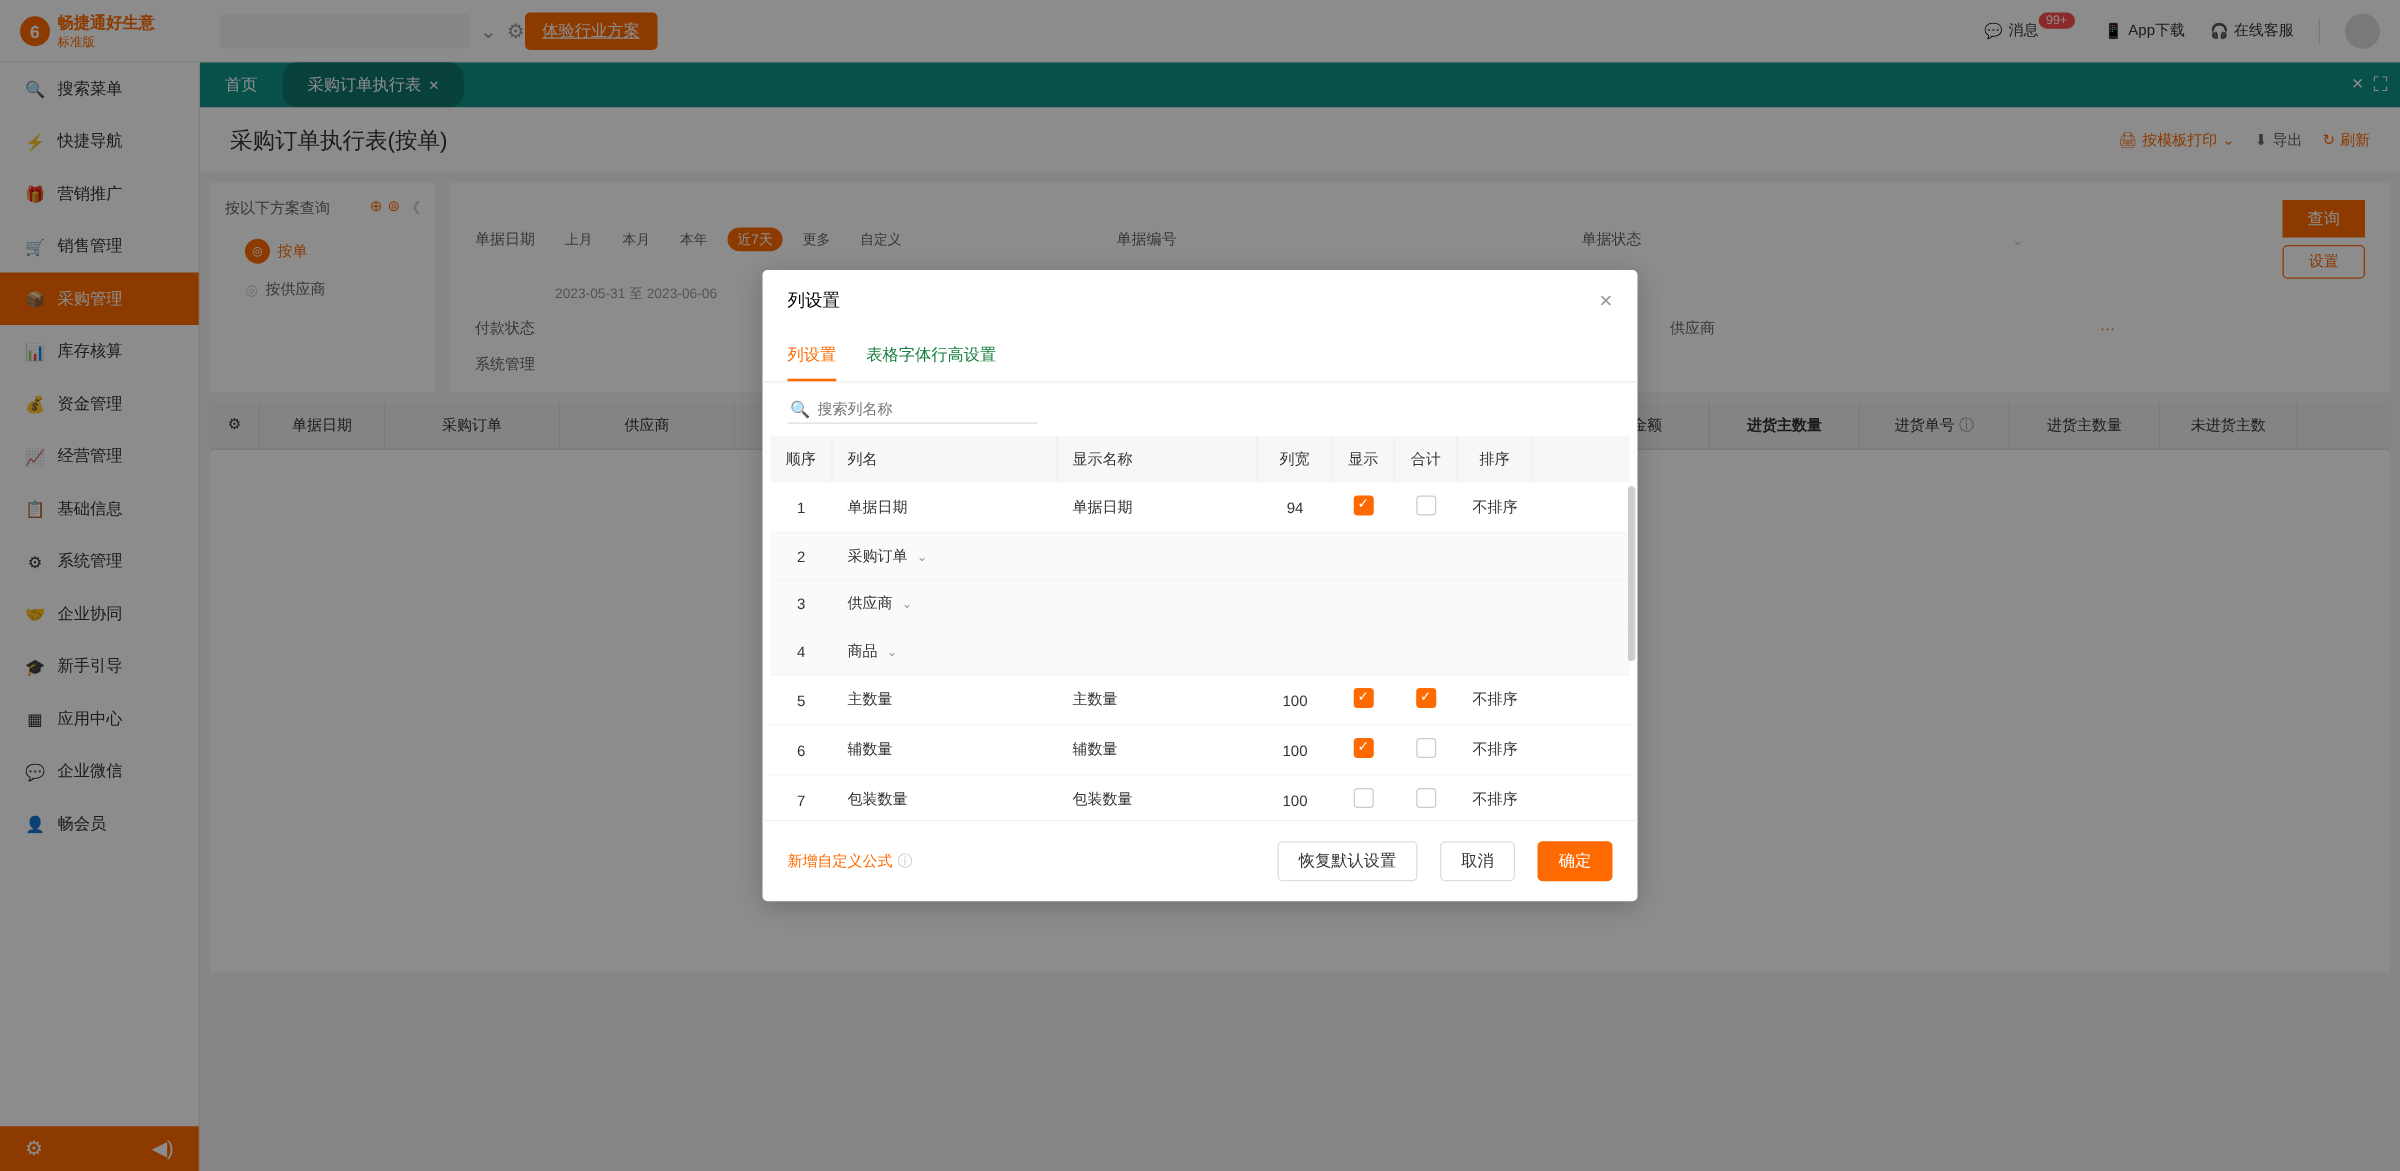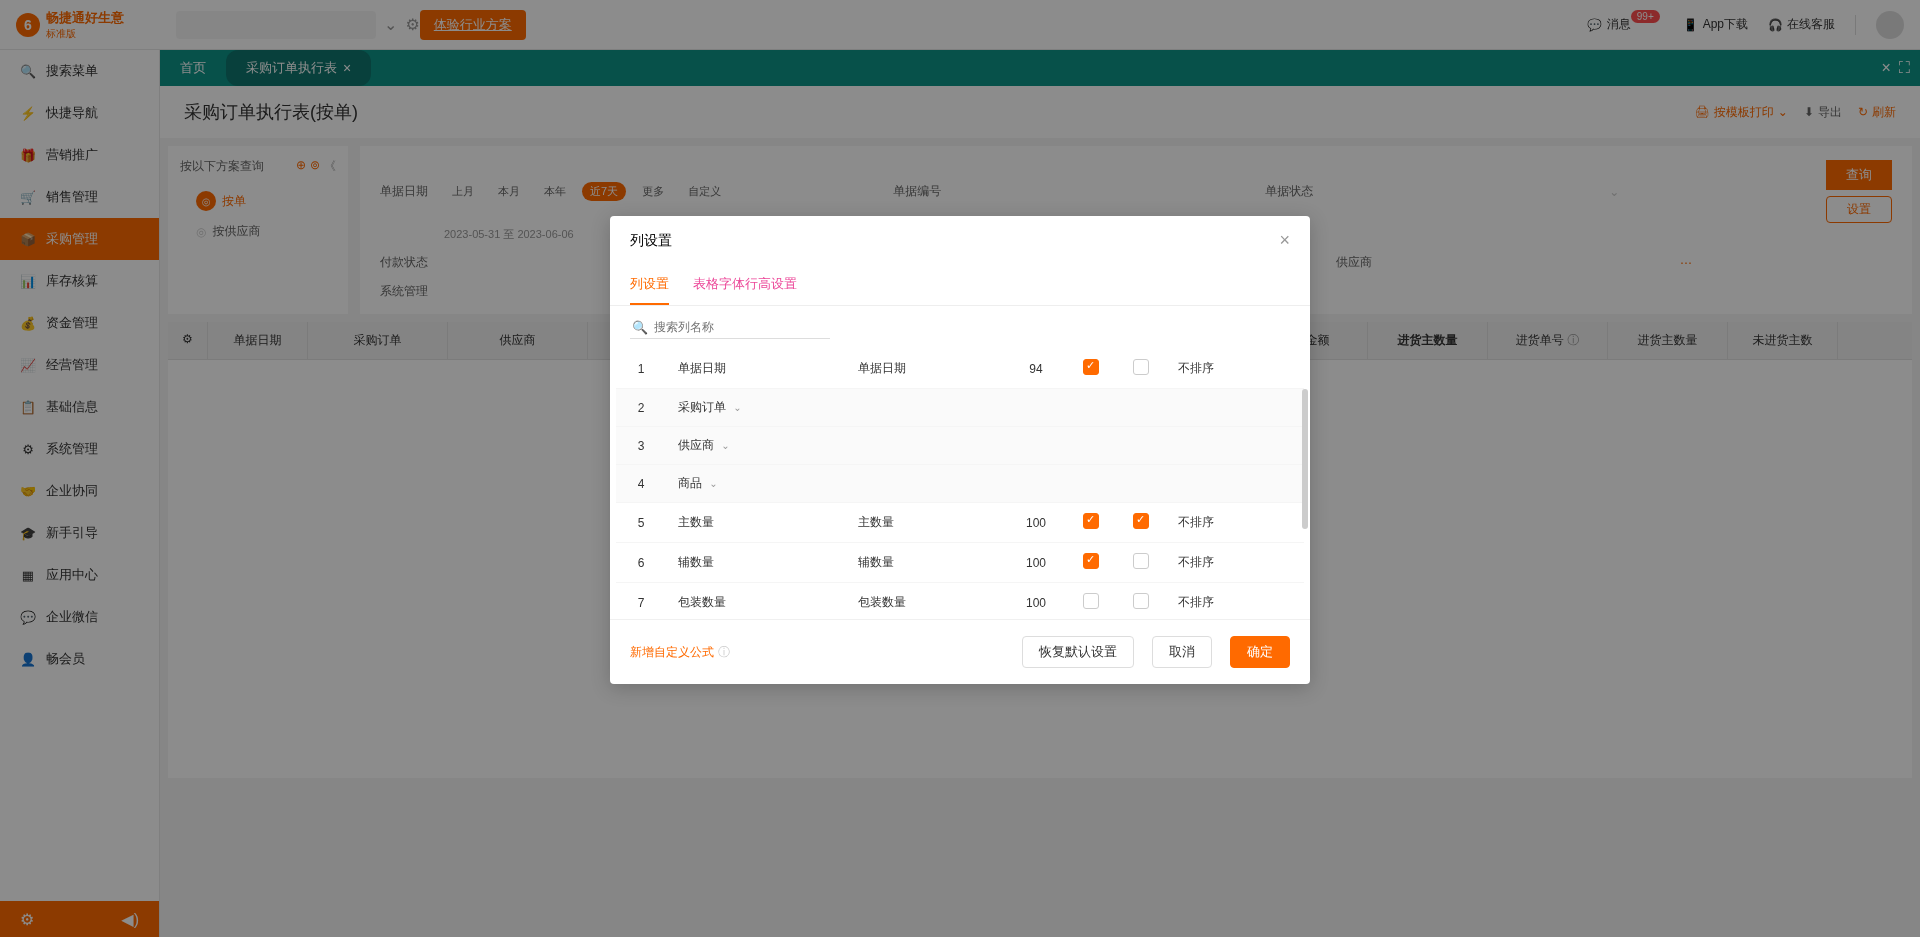--- a/index.html
+++ b/index.html
@@ -64,21 +64,21 @@
 .th { padding: 10px 12px; font-size: 12px; color: #333; border-right: 1px solid #e0e0e0; text-align: center; flex-shrink: 0; }
 .th-gear { width: 40px; }
 .empty-state { text-align: center; padding: 200px 0; color: #999; font-size: 13px; }
 
 
 .overlay { position: absolute; inset: 0; background: rgba(0,0,0,0.45); z-index: 100; }
 .modal { position: absolute; top: 216px; left: 50%; transform: translateX(-50%); width: 700px; background: #fff; border-radius: 4px; z-index: 101; box-shadow: 0 4px 20px rgba(0,0,0,0.2); }
 .modal-header { display: flex; align-items: center; justify-content: space-between; padding: 14px 20px; font-size: 14px; }
 .modal-close { cursor: pointer; font-size: 18px; color: #999; }
 .modal-tabs { display: flex; gap: 24px; padding: 0 20px; border-bottom: 1px solid #eee; }
-.modal-tab { padding: 10px 0; font-size: 13px; color: #ec4899; cursor: pointer; border-bottom: 2px solid transparent; }
+.modal-tab { padding: 10px 0; font-size: 13px; color: #15803d; cursor: pointer; border-bottom: 2px solid transparent; }
 .modal-tab.active { color: #ff6a00; border-bottom-color: #ff6a00; }
 .modal-search { padding: 10px 20px; }
 .search-input { border: none; border-bottom: 1px solid #ddd; padding: 4px 4px 4px 24px; font-size: 12px; width: 200px; outline: none; }
 .search-wrap { position: relative; display: inline-block; }
 .search-wrap .search-icon { position: absolute; left: 2px; top: 4px; color: #999; font-size: 13px; }
 .modal-table { padding: 0 6px; }
 .mt-head { display: flex; background: #f7f7f7; font-size: 12px; color: #333; }
 .mt-cell { padding: 10px 12px; border-right: 1px solid #eee; }
 .mt-order { width: 50px; text-align: center; }
 .mt-name { width: 180px; }
@@ -321,20 +321,29 @@
     <div class="modal-tab active">列设置</div>
     <div class="modal-tab">表格字体行高设置</div>
   </div>
   <div class="modal-search">
     <div class="search-wrap">
       <span class="search-icon">🔍</span>
       <input class="search-input" placeholder="搜索列名称" style="">
     </div>
   </div>
   <div class="modal-table" style="position:relative;">
+    <div class="mt-head">
+      <div class="mt-cell mt-order">顺序</div>
+      <div class="mt-cell mt-name">列名</div>
+      <div class="mt-cell mt-display">显示名称</div>
+      <div class="mt-cell mt-width">列宽</div>
+      <div class="mt-cell mt-show">显示</div>
+      <div class="mt-cell mt-total">合计</div>
+      <div class="mt-cell mt-sort">排序</div>
+    </div>
     <div class="mt-body" id="mt-body">
         <div class="mt-row">
           <div class="mt-cell mt-order">1</div>
           <div class="mt-cell mt-name">单据日期</div>
           <div class="mt-cell mt-display">单据日期</div>
           <div class="mt-cell mt-width">94</div>
           <div class="mt-cell mt-show"><span class="checkbox checked"></span></div>
           <div class="mt-cell mt-total"><span class="checkbox"></span></div>
           <div class="mt-cell mt-sort">不排序</div>
         </div>

